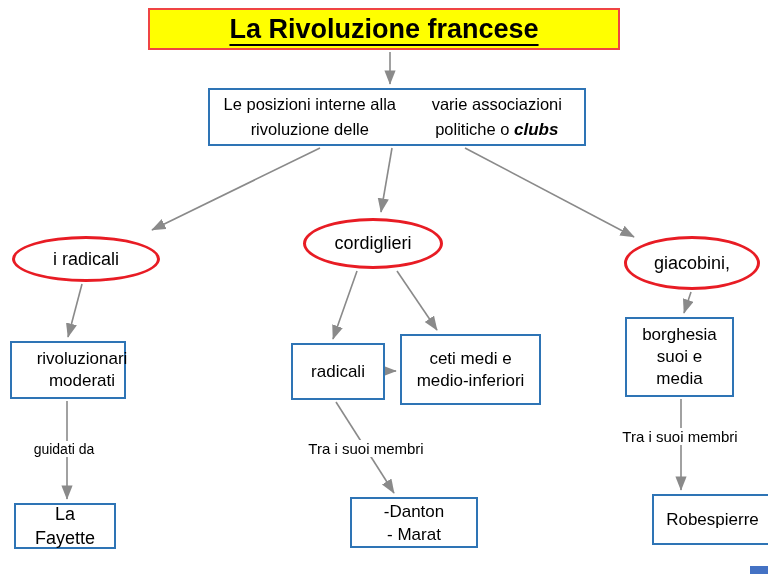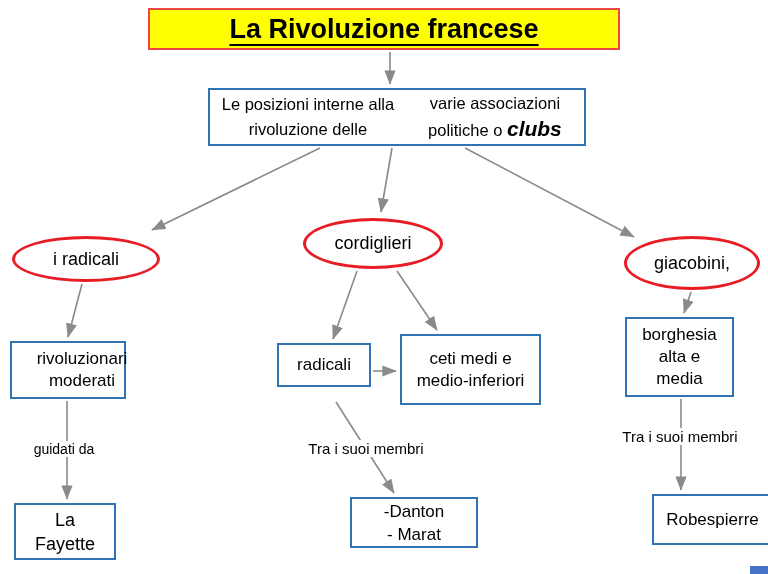--- a/index.html
+++ b/index.html
@@ -21,41 +21,41 @@
     display:flex;align-items:center;justify-content:center;
     font-size:27px;font-weight:bold;
     text-decoration:underline;text-decoration-thickness:2px;text-underline-offset:6px;
   }
   .intro-box{
     position:absolute;left:208px;top:88px;width:378px;height:58px;
     background:#fff;border:2px solid var(--box-border);
     display:flex;flex-direction:row;align-items:center;justify-content:center;
     font-size:16.5px;line-height:25px;text-align:center;
   }
-  .intro-box .clubs{font-weight:bold;font-style:italic;font-size:21px;}
+  .intro-box .clubs{font-weight:bold;font-style:italic;font-size:17px;}
 
   .ellipse{
     position:absolute;border:3px solid var(--ellipse-stroke);border-radius:50%;
     background:#fff0;display:flex;align-items:center;justify-content:center;
     font-size:18px;text-align:center;
   }
   .ellipse.foglianti{left:12px;top:236px;width:148px;height:46px;}
   .ellipse.cordiglieri{left:303px;top:218px;width:140px;height:51px;}
   .ellipse.giacobini{left:624px;top:236px;width:136px;height:54px;}
 
   .node{
     position:absolute;background:#fff;border:2px solid var(--box-border);
     display:flex;align-items:center;justify-content:center;
     text-align:center;white-space:pre-line;font-size:17px;line-height:22px;
   }
   .node.moderati{left:10px;top:341px;width:116px;height:58px;padding-left:28px;}
-  .node.radicali{left:277px;top:343px;width:94px;height:44px;}
+  .node.radicali{left:291px;top:343px;width:94px;height:57px;}
   .node.ceti{left:400px;top:334px;width:141px;height:71px;}
   .node.borghesia{left:625px;top:317px;width:109px;height:80px;}
-  .node.lafayette{left:14px;top:503px;width:102px;height:57px;font-size:18px;line-height:24px;}
+  .node.lafayette{left:14px;top:503px;width:102px;height:46px;font-size:18px;line-height:24px;}
   .node.danton{left:342px;top:497px;width:128px;height:51px;line-height:23px;margin-left:8px;}
   .node.robespierre{left:620px;top:494px;width:121px;height:51px;margin-left:32px;}
 
   .edge-label{
     position:absolute;text-align:center;font-size:15px;background:#fff;
   }
   .edge-label.guidati{left:18px;top:441px;width:92px;font-size:14px;}
   .edge-label.membri-center{left:292px;top:440px;width:148px;}
   .edge-label.membri-right{left:606px;top:428px;width:148px;}
 
@@ -103,21 +103,21 @@
   <div class="ellipse foglianti">i  radicali</div>
   <div class="ellipse cordiglieri">cordiglieri</div>
   <div class="ellipse giacobini">giacobini,</div>
 
   <div class="node moderati">rivoluzionari
 moderati</div>
   <div class="node radicali">radicali</div>
   <div class="node ceti">ceti medi e
 medio-inferiori</div>
   <div class="node borghesia">borghesia
-alta e
+suoi e
 media</div>
   <div class="node lafayette">La
 Fayette</div>
   <div class="node danton">-Danton
 - Marat</div>
   <div class="node robespierre">Robespierre</div>
 
   <div class="edge-label guidati">guidati da</div>
   <div class="edge-label membri-center">Tra i suoi membri</div>
   <div class="edge-label membri-right">Tra i suoi membri</div>

